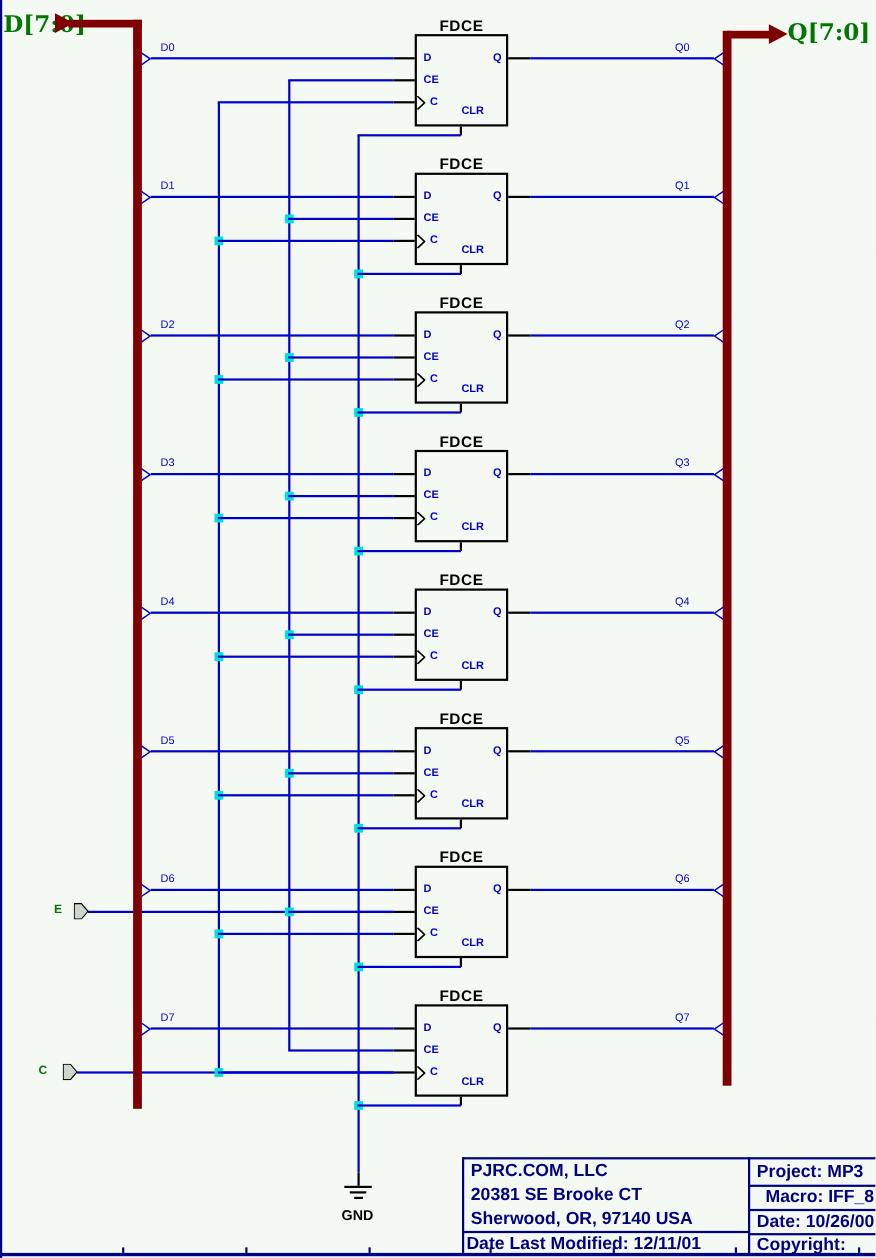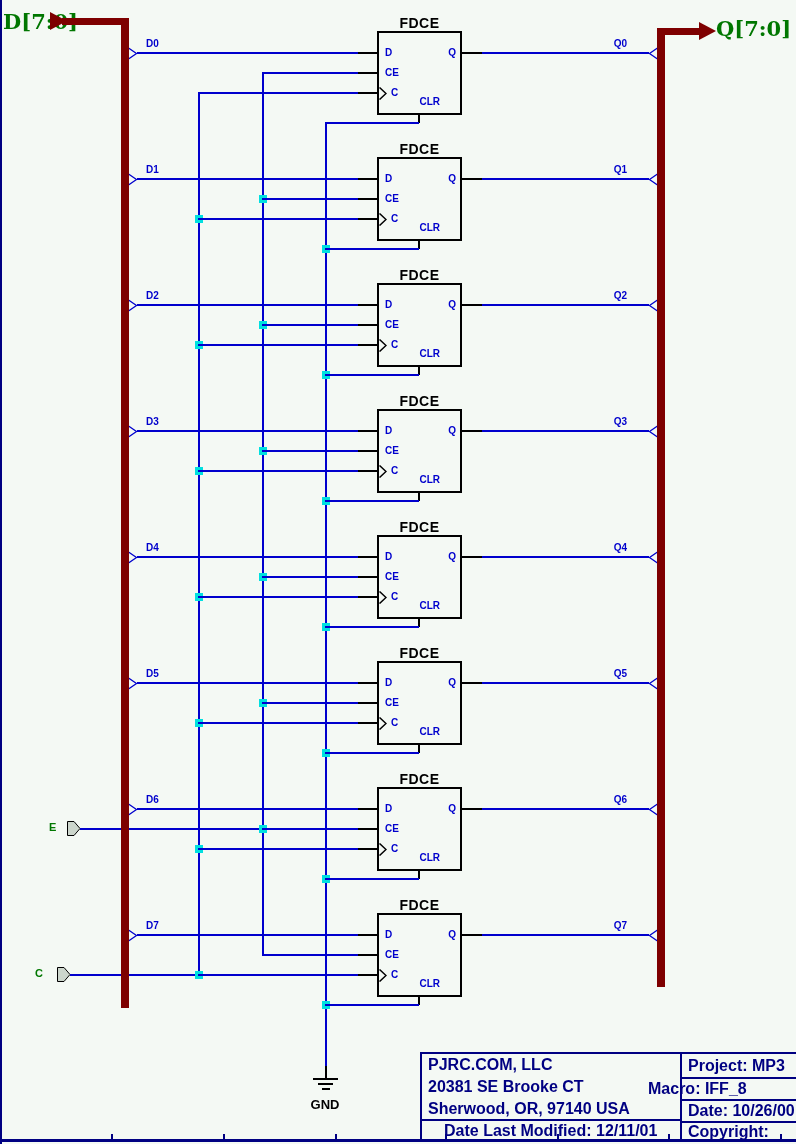--- a/index.html
+++ b/index.html
@@ -39,21 +39,21 @@
   .plbl-d{left:385px;top:17px;}
   .plbl-ce{left:385px;top:37px;}
   .plbl-c{left:391px;top:57px;}
   .plbl-q{left:430px;top:17px;width:26px;text-align:right;}
   .plbl-clr{left:402px;top:66px;width:38px;text-align:right;}
   .wire-d{left:137px;top:21px;width:221px;}
   .wire-ce{left:262px;top:41px;width:96px;}
   .wire-c{left:198px;top:61px;width:160px;}
   .wire-clr{left:325px;top:91px;width:94px;}
   .wire-q{left:482px;top:21px;width:167px;}
-  .nlbl{position:absolute;font-size:10px;font-weight:bold;color:#0000cd;line-height:1;}
+  .nlbl{position:absolute;font-size:10px;font-weight:normal;color:#0000cd;line-height:1;}
   .nlbl-d{left:146px;top:8px;}
   .nlbl-q{left:560px;top:8px;width:67px;text-align:right;}
   .tap{position:absolute;}
   .tap polyline{fill:none;stroke:#0000cd;stroke-width:1.3;}
   .tap-d{left:128px;top:16px;}
   .tap-q{left:648px;top:16px;}
   
   .port-label{position:absolute;font-size:11px;font-weight:bold;color:#007700;line-height:1;}
   .tag polygon{fill:#ccd6cc;stroke:#000;stroke-width:1;}
   
@@ -388,20 +388,20 @@
     <div class="tb-line" style="left:420px;top:1052px;width:2px;height:87px;"></div>
     <div class="tb-line" style="left:680px;top:1052px;width:2px;height:87px;"></div>
     <div class="tb-line" style="left:680px;top:1077px;width:116px;height:2px;"></div>
     <div class="tb-line" style="left:680px;top:1099px;width:116px;height:2px;"></div>
     <div class="tb-line" style="left:680px;top:1121px;width:116px;height:2px;"></div>
     <div class="tb-line" style="left:420px;top:1119px;width:260px;height:2px;"></div>
 
     <div class="tb-text" style="left:428px;top:1056px;">PJRC.COM, LLC</div>
     <div class="tb-text" style="left:428px;top:1078px;">20381 SE Brooke CT</div>
     <div class="tb-text" style="left:428px;top:1100px;">Sherwood, OR, 97140 USA</div>
-    <div class="tb-text" style="left:444px;top:1122px;">Date Last Modified: 12/11/01</div>
+    <div class="tb-text" style="left:424px;top:1122px;">Date Last Modified: 12/11/01</div>
     <div class="tb-text" style="left:688px;top:1057px;">Project: MP3</div>
-    <div class="tb-text" style="left:648px;top:1080px;">Macro: IFF_8</div>
+    <div class="tb-text" style="left:696px;top:1080px;">Macro: IFF_8</div>
     <div class="tb-text" style="left:688px;top:1102px;">Date: 10/26/00</div>
     <div class="tb-text" style="left:688px;top:1123px;">Copyright:</div>
   </div>
 
 </div>
 
 </body></html>

